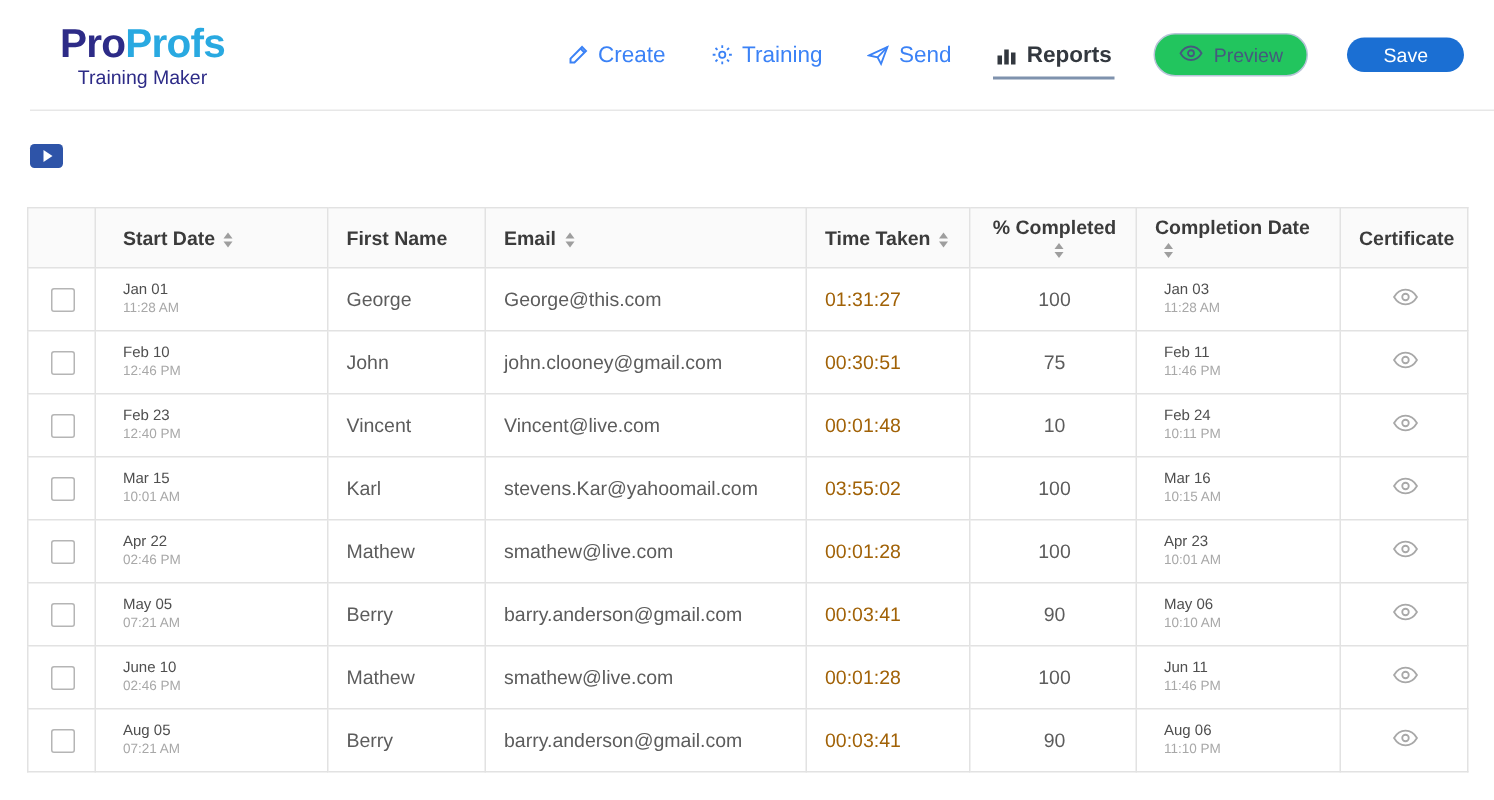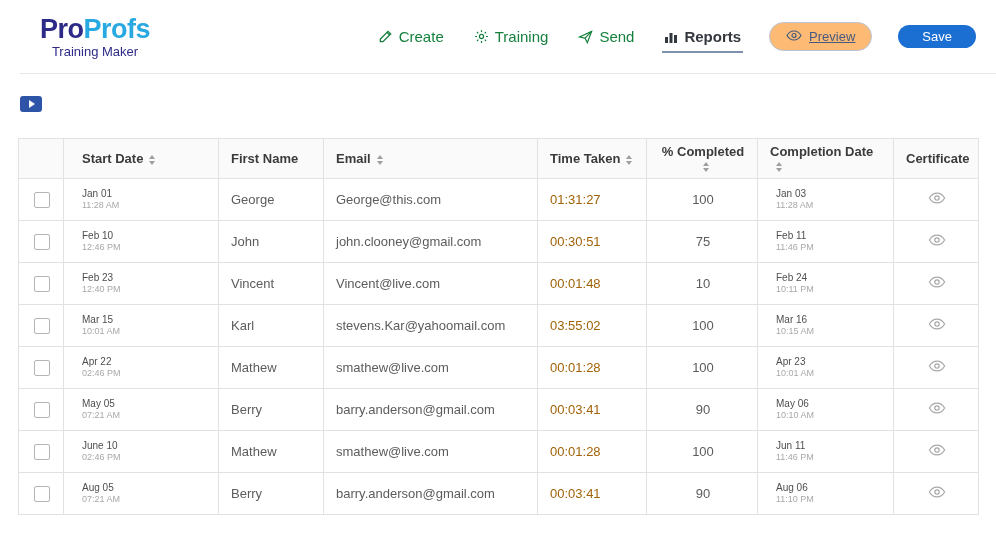--- a/index.html
+++ b/index.html
@@ -9,28 +9,28 @@
   
   .topbar { height:74px; display:flex; align-items:center; justify-content:space-between;
             padding:0 20px; border-bottom:1px solid #e7e7e7; background:#fff;margin-left:20px; }
   .logo { line-height:1; cursor:pointer; }
   .logo-main { font-size:27px; font-weight:800; letter-spacing:-0.5px; }
   .logo-pro { color:#2d2b87; }
   .logo-profs { color:#29a9e1; }
   .logo-tag { font-size:13px; font-weight:400; color:#2d2b87; text-align:center; margin-top:2px; }
 
   .nav { display:flex; align-items:center; gap:26px; }
-  .nav-item { display:flex; align-items:center; gap:6px; color:#15803d; font-size:15px;
+  .nav-item { display:flex; align-items:center; gap:6px; color:#3b82f6; font-size:15px;
               cursor:pointer; padding:8px 2px; }
   .nav-item svg { display:block; }
   .nav-item.active { color:#33383f; font-weight:600; border-bottom:2px solid #7f92ad; padding-bottom:6px; }
 
   .btn-preview { display:flex; align-items:center; gap:7px; color:#46597e; font-size:13px;
-                 border:1px solid #b8c4d8; border-radius:16px; padding:6px 16px; background:#fdba74;
-                 cursor:pointer;text-decoration:underline; }
+                 border:1px solid #b8c4d8; border-radius:16px; padding:6px 16px; background:#22c55e;
+                 cursor:pointer; }
   .btn-save { background:#1b6fd3; color:#fff; font-size:13px; font-weight:400; border:none;
               border-radius:16px; padding:4px 24px; cursor:pointer; }
 
   
   .help-row { padding:22px 20px 26px; display:flex; align-items:center; gap:9px; }
   .help-play { width:22px; height:16px; background:#2e54a8; border-radius:3px;
                display:flex; align-items:center; justify-content:center; cursor:pointer; }
   .help-play::after { content:""; display:block; width:0; height:0;
                       border-left:6px solid #fff; border-top:4px solid transparent;
                       border-bottom:4px solid transparent; margin-left:2px; }

